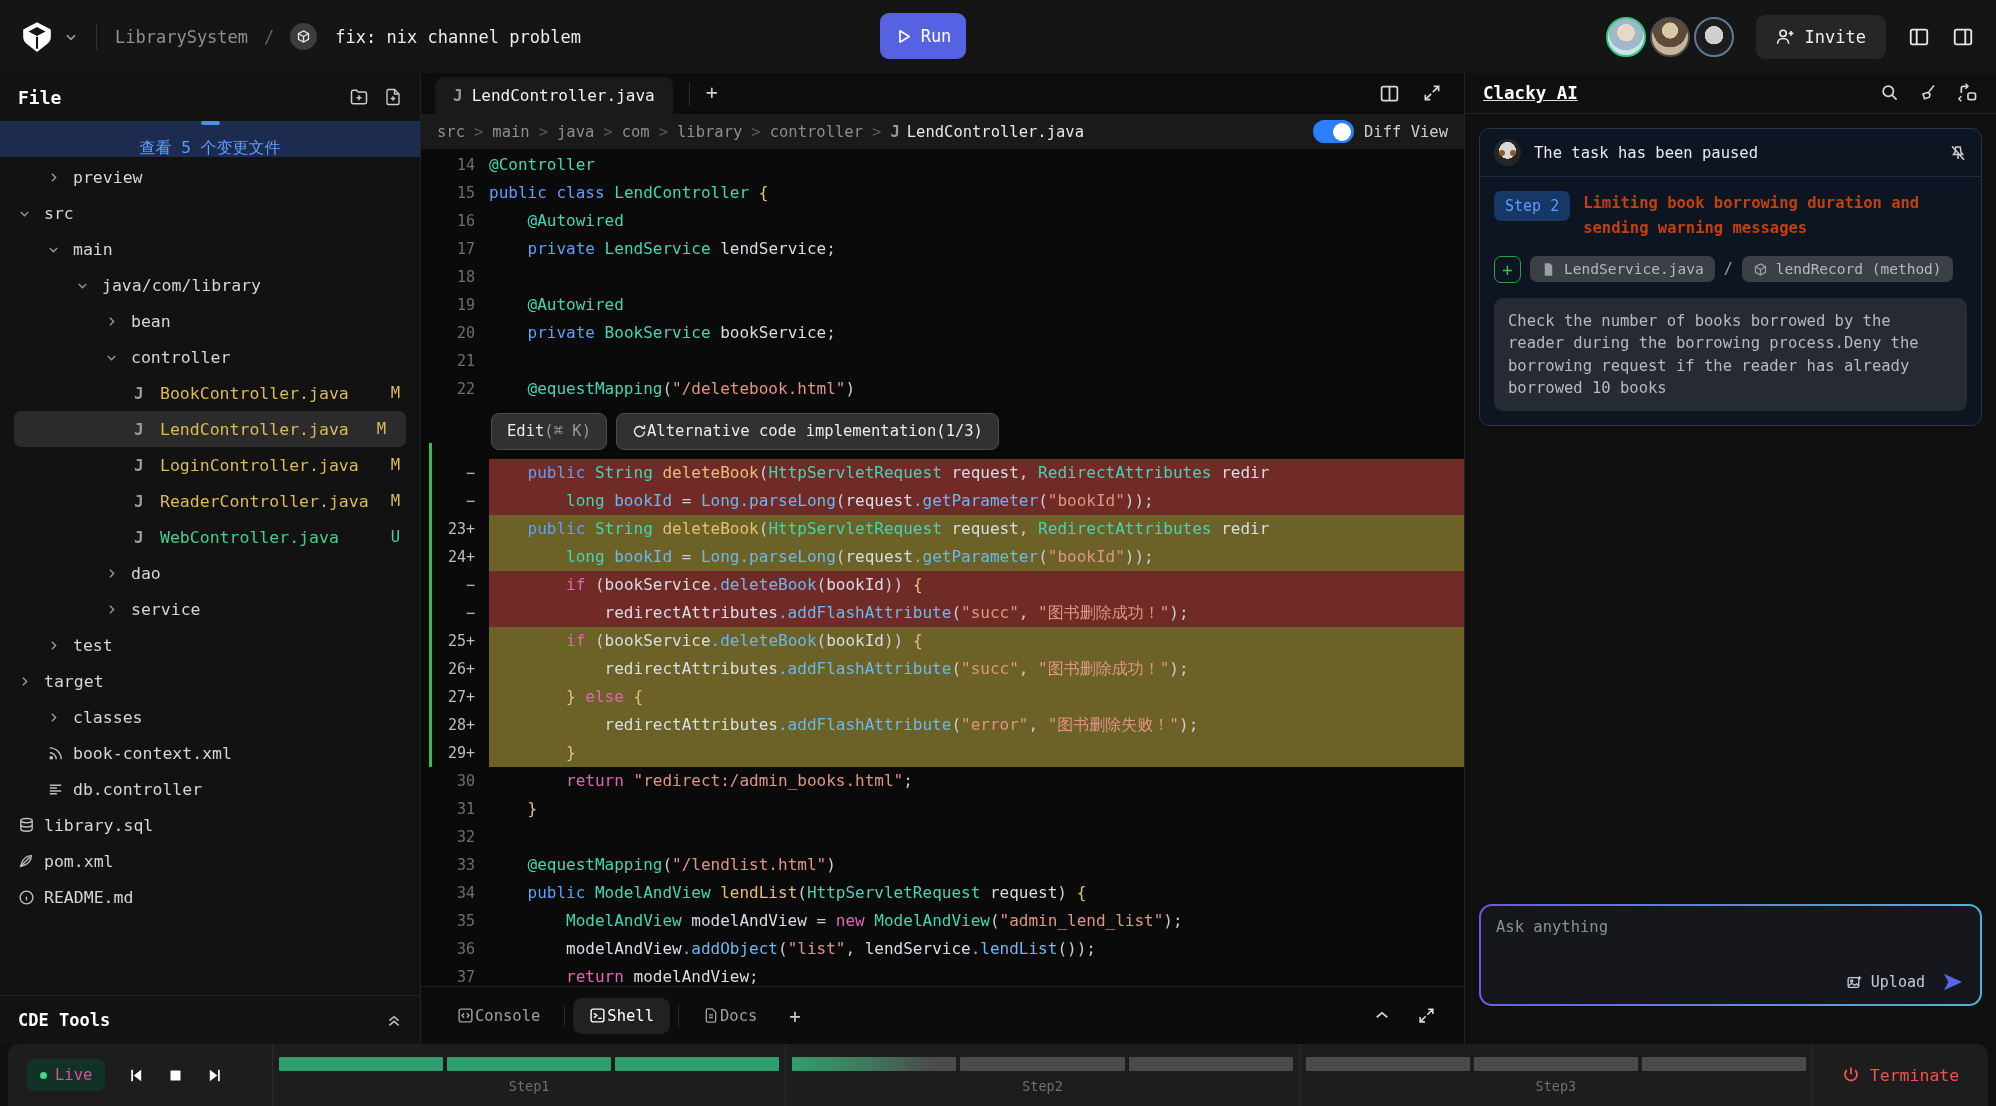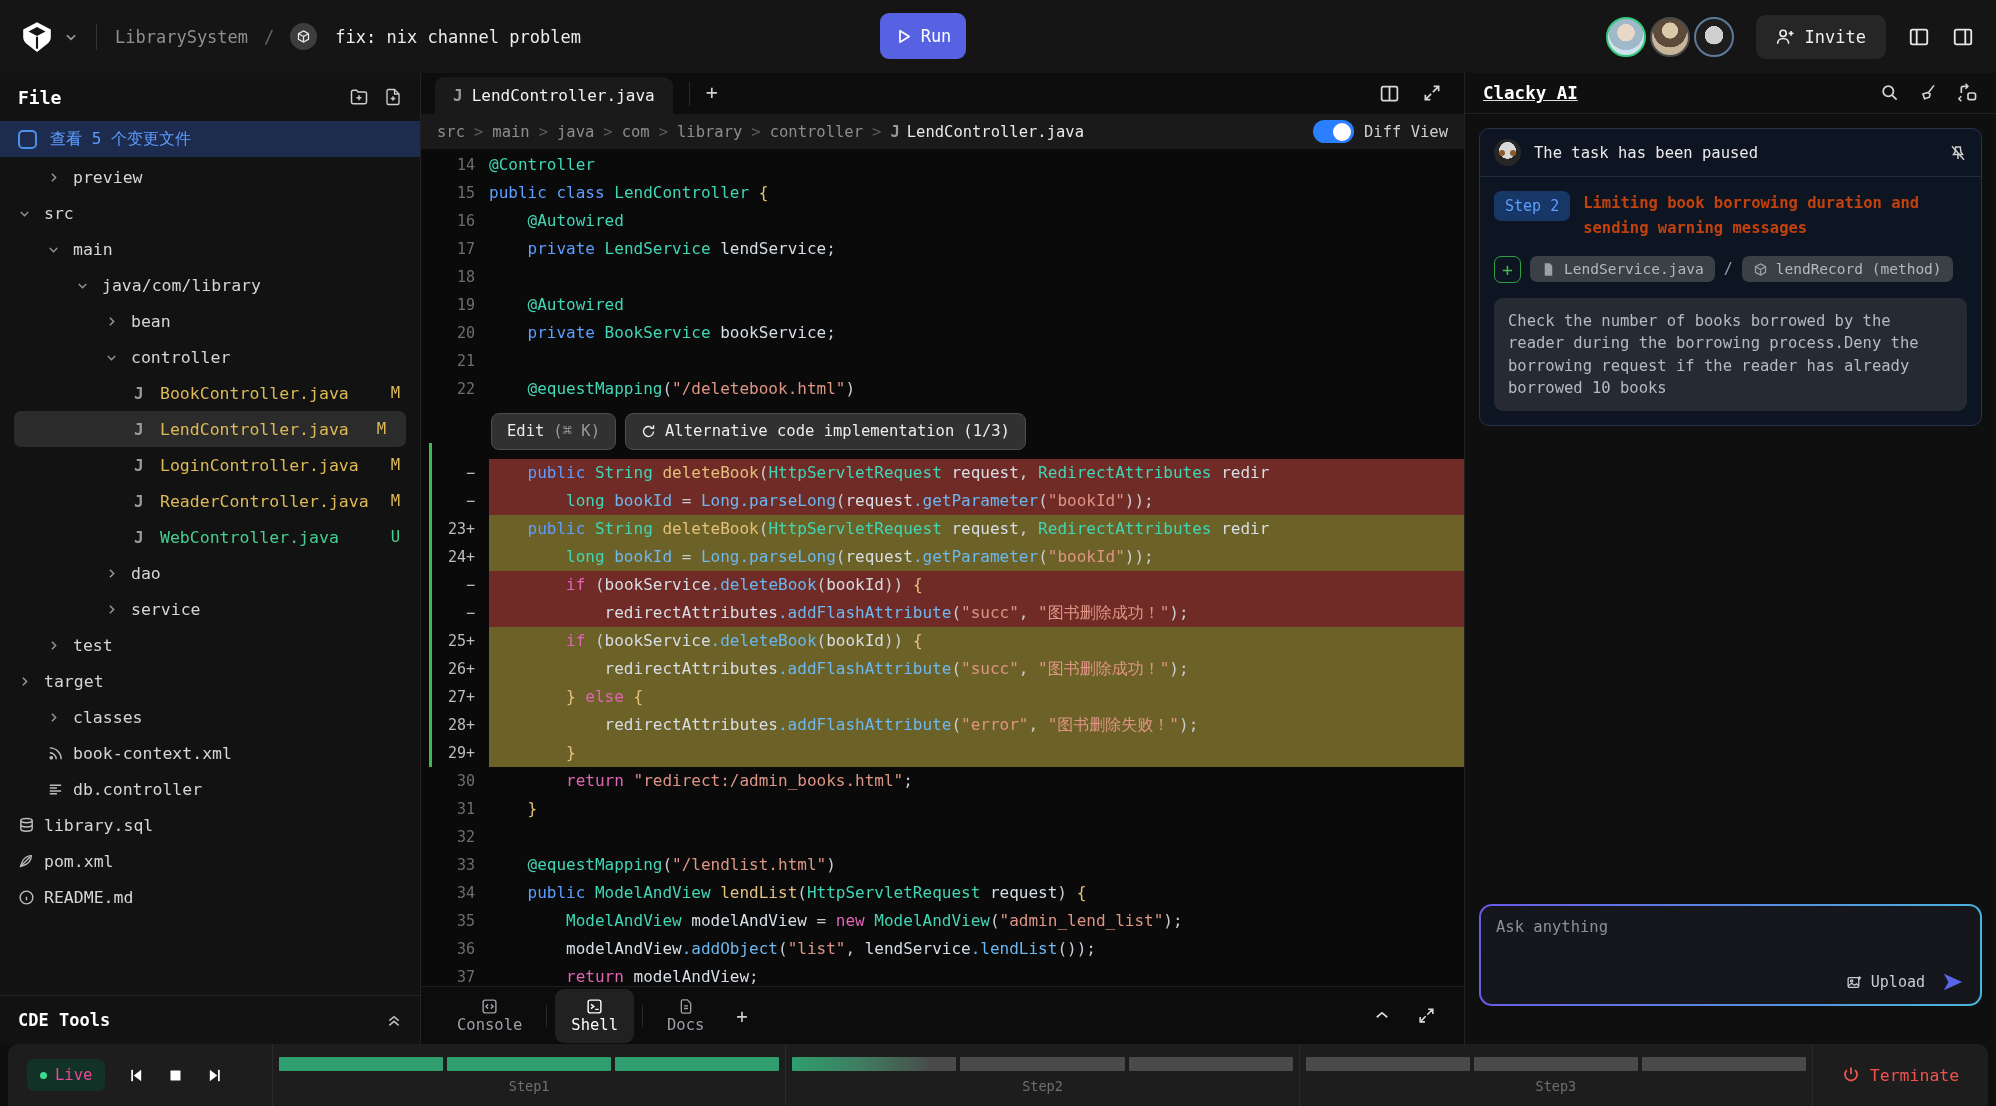--- a/index.html
+++ b/index.html
@@ -25,21 +25,21 @@
   .panel-ico{color:#e8e8e8;display:flex;}
 
   
   .main{display:flex;height:971px;}
 
   
   .sidebar{width:421px;background:#121212;border-right:1px solid #232323;display:flex;flex-direction:column;}
   .filehead{height:48px;display:flex;align-items:center;padding:0 18px;}
   .filehead .t{font-size:18px;font-weight:bold;color:#fff;}
   .fh-icons{margin-left:auto;display:flex;gap:15px;color:#cfcfcf;}
-  .changes-row{height:36px;background:#1d2b4e;display:flex;align-items:center;gap:13px;padding:0 18px;color:#5c9dff;font-size:16px;cursor:pointer;}
+  .changes-row{height:36px;background:#1d2b4e;display:flex;align-items:center;gap:13px;padding:0 18px;color:#5c9dff;font-size:16px;cursor:pointer;flex-direction:column;}
   .cbox{width:19px;height:19px;border:2px solid #4d8fe8;border-radius:5px;}
   .tree{flex:1;overflow:hidden;padding-top:2px;}
   .trow{height:36px;display:flex;align-items:center;font-size:16.5px;color:#d6d6d6;cursor:pointer;white-space:nowrap;}
   .trow.sel{background:#2b2b2b;border-radius:7px;margin:0 14px;}
   .trow .chev{width:26px;color:#9a9a9a;display:flex;align-items:center;flex:none;}
   .trow .ficon{width:26px;flex:none;display:flex;align-items:center;color:#9a9a9a;}
   .jglyph{color:#9a9a9a;font-weight:bold;font-size:16px;}
   .trow .lbl{overflow:hidden;text-overflow:ellipsis;}
   .trow .badge{margin-left:auto;padding-right:20px;font-size:15.5px;}
   .c-mod{color:#ddba55;} .c-unt{color:#46cf92;}
@@ -69,26 +69,26 @@
   .row.ad .gut, .row.rm .gut{color:#bdbdbd;}
   .txt{flex:1;overflow:hidden;line-height:28px;height:28px;}
   .row.rm .txt{background:#702b27;}
   .row.ad .txt{background:#6c6126;}
   .tk-kw{color:#5e9eff;} .tk-ty{color:#41d6b5;} .tk-fn{color:#e5c07b;}
   .tk-mc{color:#6cb8f0;} .tk-st{color:#de9584;} .tk-mg{color:#e065b5;}
   .tk-pl{color:#d8dee6;} .tk-pn{color:#c8cdd4;}
   .diffblock{position:relative;}
   .diffblock::before{content:"";position:absolute;left:8px;top:40px;bottom:0;width:3px;background:#3fb950;}
   .row-tb{height:56px;display:flex;align-items:center;gap:9px;padding-left:70px;}
-  .tool-btn{height:37px;background:#313131;border:1px solid #4d4d4d;border-radius:8px;display:flex;align-items:center;gap:9px;padding:0 15px;font-size:15.5px;color:#ececec;cursor:pointer;font-family:inherit;}
+  .tool-btn{height:37px;background:#313131;border:1px solid #4d4d4d;border-radius:8px;display:flex;align-items:center;padding:0 15px;font-size:15.5px;color:#ececec;cursor:pointer;font-family:inherit;}
   .tool-btn .dim{color:#9a9a9a;}
 
   
   .panelbar{height:58px;background:#0c0c0c;border-top:1px solid #1d1d1d;display:flex;align-items:center;padding:0 20px;gap:8px;}
-  .ptab{display:flex;align-items:center;gap:1px;color:#9aa0a6;font-size:15.5px;padding:9px 16px;border-radius:9px;cursor:pointer;flex-direction:column;}
+  .ptab{display:flex;align-items:center;gap:1px;color:#9aa0a6;font-size:15.5px;padding:9px 16px;border-radius:9px;cursor:pointer;}
   .ptab.active{background:#212121;color:#fff;}
   .ptab-sep{width:1px;height:22px;background:#2a2a2a;}
   .pb-plus{color:#cfcfcf;font-size:19px;margin-left:8px;cursor:pointer;}
   .pb-right{margin-left:auto;display:flex;gap:26px;color:#d8d8d8;padding-right:8px;}
 
   
   .rightpanel{width:532px;border-left:1px solid #232323;background:#0f0f0f;display:flex;flex-direction:column;}
   .rp-head{height:41px;border-bottom:1px solid #222;display:flex;align-items:center;padding:0 18px;flex:none;text-decoration:underline;}
   .rp-head .t{font-size:17.5px;font-weight:bold;color:#fff;}
   .rp-icons{margin-left:auto;display:flex;gap:20px;color:#d6d6d6;}

